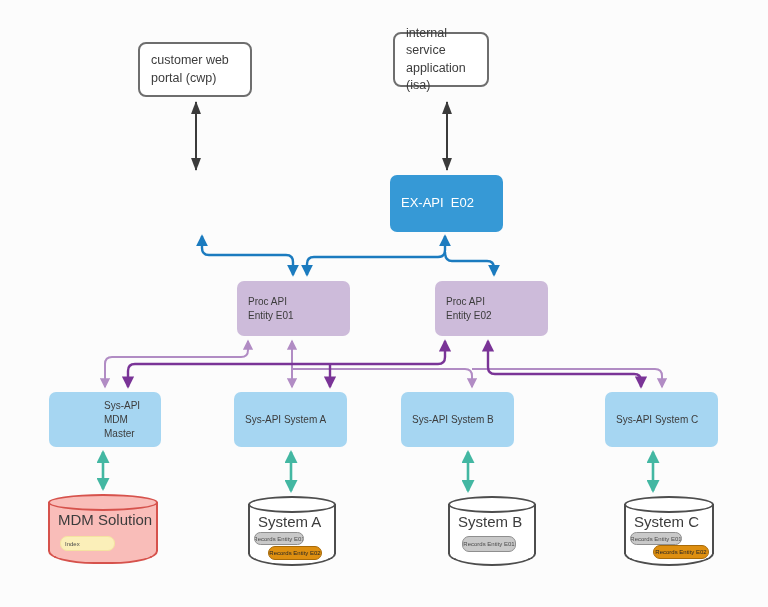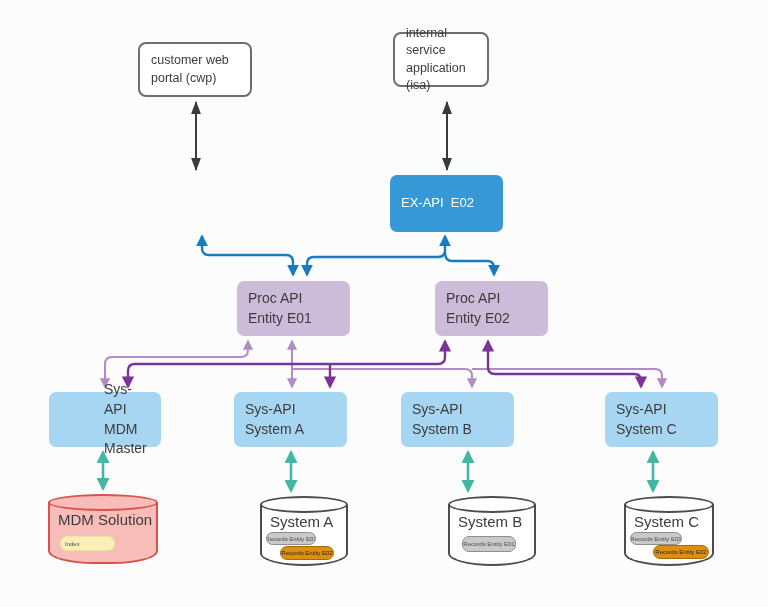--- a/index.html
+++ b/index.html
@@ -13,21 +13,21 @@
     width:768px;height:607px;
     background:#fcfcfc;
     overflow:hidden;
   }
   .wires{position:absolute;left:0;top:0;z-index:1;}
   .node{
     position:absolute;z-index:2;
     box-sizing:border-box;
     display:flex;align-items:center;
     border-radius:7px;
-    font-size:14px;color:#3c3c3c;
+    font-size:10px;color:#3c3c3c;
     line-height:1.4;
   }
   .node .lbl{white-space:pre-wrap;padding:0 10px 0 11px;}
   .top-box{
     background:#ffffff;
     border:2px solid #6e6e6e;
     border-radius:8px;
     font-size:12.5px;
   }
   .ex-box{
@@ -156,21 +156,21 @@
     <span class="lbl">Sys-API System C</span>
   </div>
 
   <div class="cyl red" style="left:48px;top:494px;width:100px;height:70px;padding-left:10px;">
     <div class="cyl-top"></div>
     <div class="cyl-body"></div>
     <div class="cyl-label">MDM Solution</div>
     <div class="chip yellow" style="left:12px;top:42px;width:55px;height:15px;">Index</div>
   </div>
 
-  <div class="cyl white" style="left:248px;top:496px;width:88px;height:70px;margin-left:12px;">
+  <div class="cyl white" style="left:248px;top:496px;width:88px;height:70px;">
     <div class="cyl-top"></div>
     <div class="cyl-body"></div>
     <div class="cyl-label">System A</div>
     <div class="chip gray" style="left:6px;top:36px;width:50px;height:13px;">Records Entity E01</div>
     <div class="chip orange" style="left:20px;top:50px;width:54px;height:14px;">Records Entity E02</div>
   </div>
 
   <div class="cyl white" style="left:424px;top:496px;width:88px;height:70px;margin-left:24px;">
     <div class="cyl-top"></div>
     <div class="cyl-body"></div>

